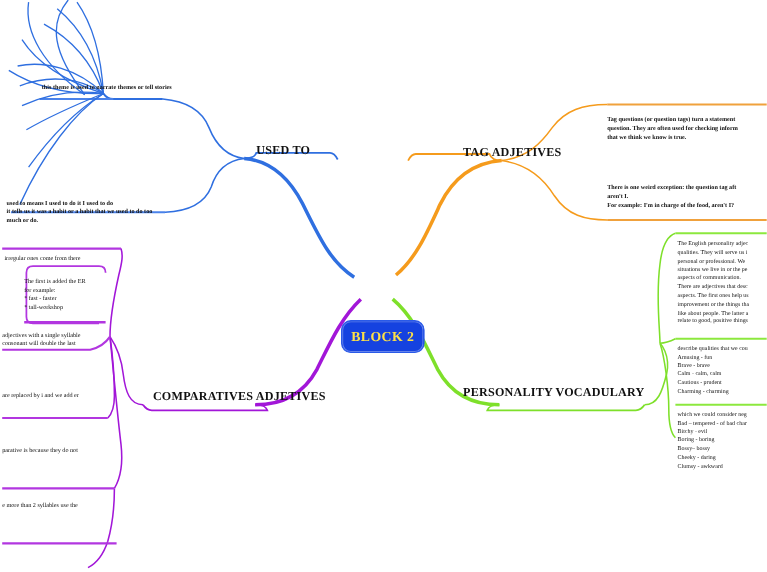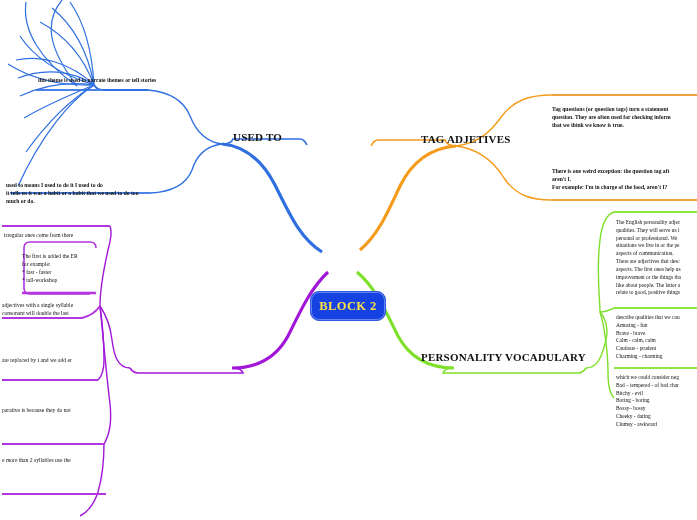--- a/index.html
+++ b/index.html
@@ -154,20 +154,21 @@
   </svg>
 
   <div class="central">BLOCK 2</div>
 
   <div class="branch-label bl-usedto">USED TO</div>
 
   <div class="branch-label bl-tag">TAG ADJETIVES</div>
 
   <div class="branch-label bl-pers">PERSONALITY VOCADULARY</div>
 
+  <div class="branch-label bl-comp">COMPARATIVES ADJETIVES</div>
 
   <div class="note bold n-usedto-1">this theme is used to narrate themes or tell stories</div>
 
   <div class="note bold n-usedto-2">used to means I used to do it I used to do
 it tells us it was a habit or a habit that we used to do too
 much or do.</div>
 
   <div class="note bold n-tag-1">Tag questions (or question tags) turn a statement
 question. They are often used for checking inform
 that we think we know is true.</div>

